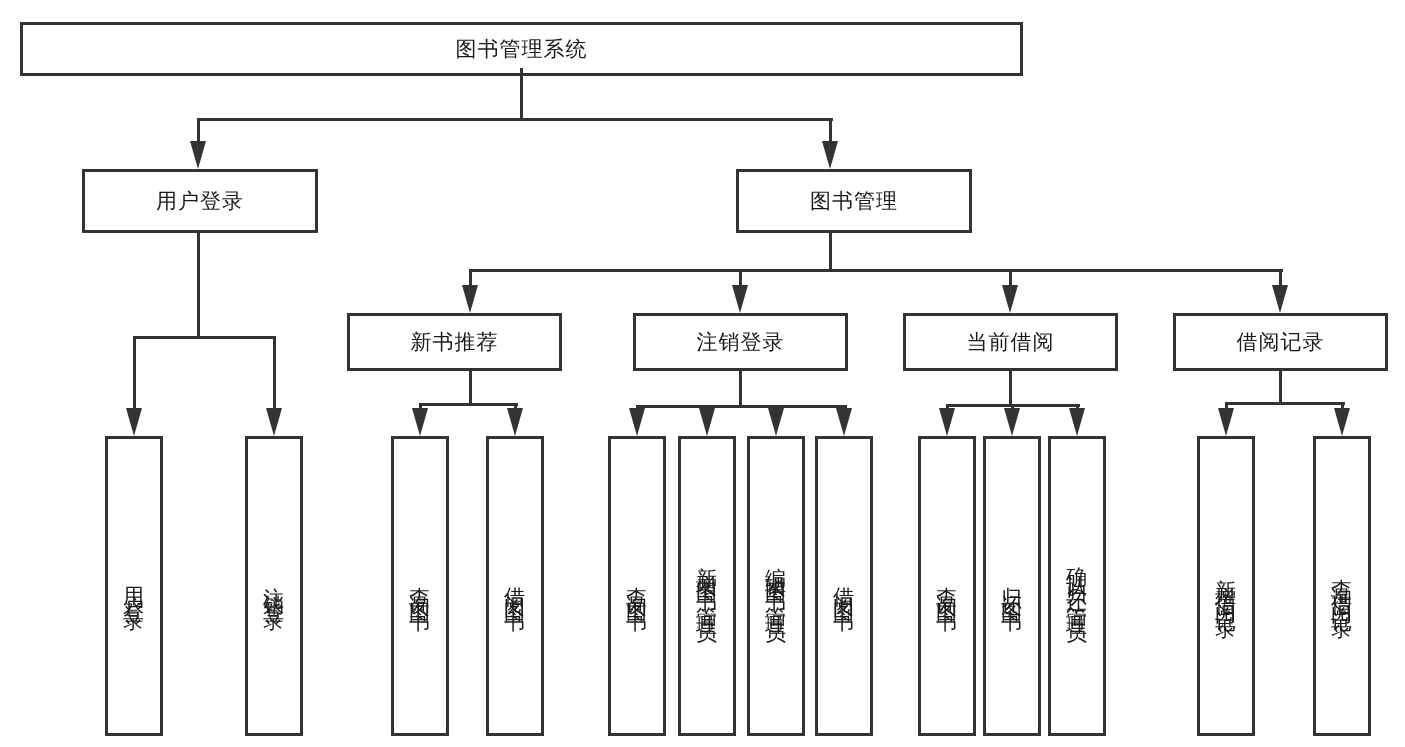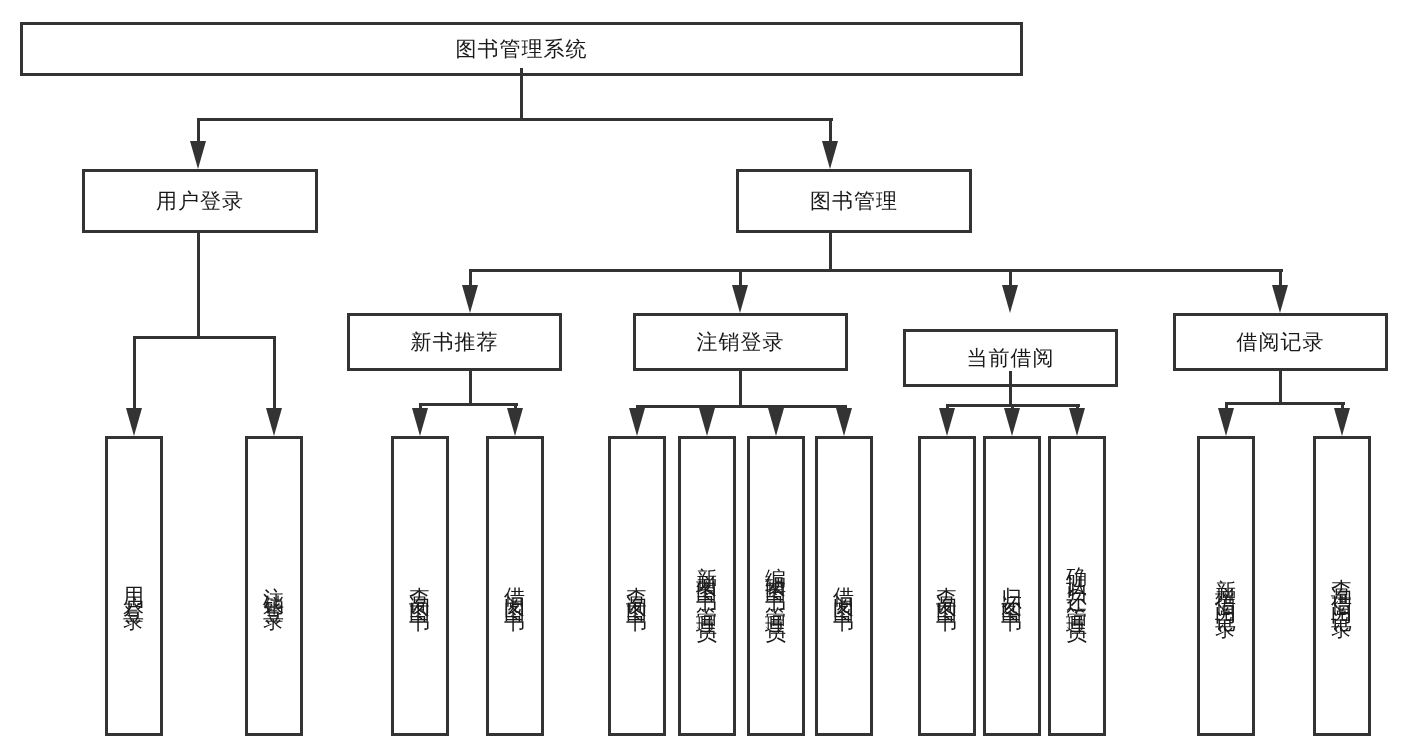--- a/index.html
+++ b/index.html
@@ -82,21 +82,21 @@
   <div class="vline" style="left:739px;top:269px;height:20px;"></div>
   <div class="vline" style="left:1009px;top:269px;height:20px;"></div>
   <div class="vline" style="left:1279px;top:269px;height:20px;"></div>
   <div class="arrow" style="left:462px;top:285px;"></div>
   <div class="arrow" style="left:732px;top:285px;"></div>
   <div class="arrow" style="left:1002px;top:285px;"></div>
   <div class="arrow" style="left:1272px;top:285px;"></div>
 
   <div class="box l3" style="left:347px;text-align:center;">新书推荐</div>
   <div class="box l3" style="left:633px;">注销登录</div>
-  <div class="box l3" style="left:903px;margin-top:16px;">当前借阅</div>
+  <div class="box l3" style="left:903px;">当前借阅</div>
   <div class="box l3" style="left:1173px;">借阅记录</div>
 
   <div class="vline" style="left:469px;top:371px;height:35px;"></div>
   <div class="hline" style="left:419px;top:403px;width:99px;"></div>
   <div class="vline" style="left:419px;top:403px;height:9px;"></div>
   <div class="vline" style="left:514px;top:403px;height:9px;"></div>
   <div class="arrow" style="left:412px;top:408px;"></div>
   <div class="arrow" style="left:507px;top:408px;"></div>
 
   <div class="vline" style="left:739px;top:371px;height:37px;"></div>

